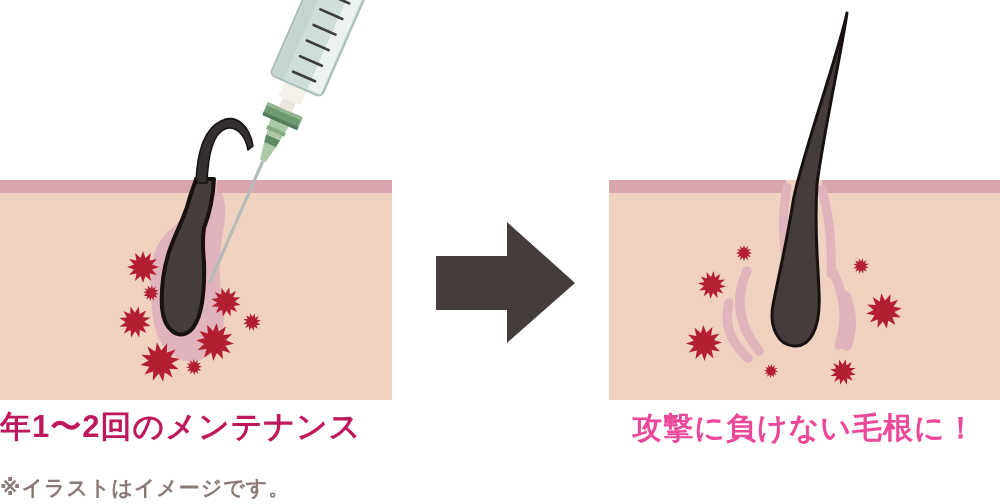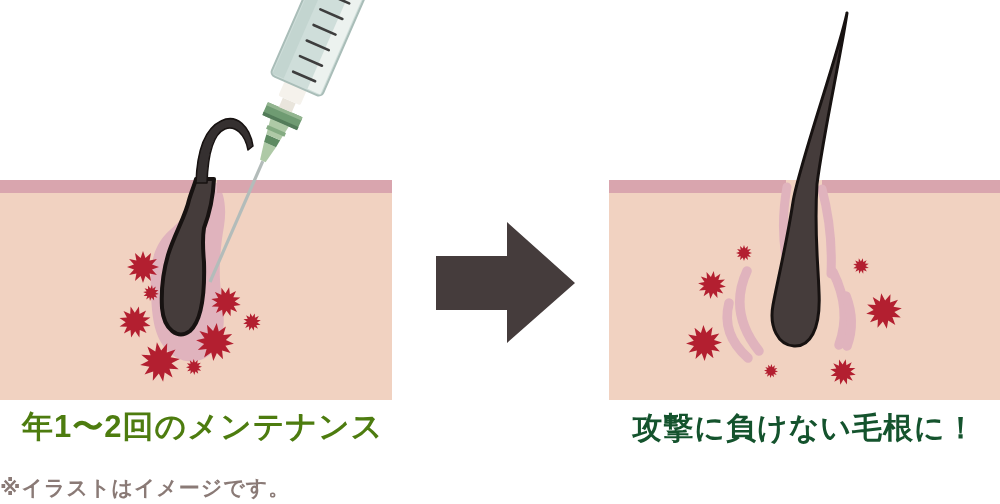--- a/index.html
+++ b/index.html
@@ -128,16 +128,16 @@
           <polygon points="723.2,293.4 717.0,291.4 717.5,297.9 713.1,293.0 710.3,298.9 709.0,292.5 703.6,296.2 705.6,290.0 699.1,290.5 704.0,286.1 698.1,283.3 704.5,282.0 700.8,276.6 707.0,278.6 706.5,272.1 710.9,277.0 713.7,271.1 715.0,277.5 720.4,273.8 718.4,280.0 724.9,279.5 720.0,283.9 725.9,286.7 719.5,288.0" fill="#b31f30"></polygon>
           <polygon points="863.2,273.7 861.1,270.6 859.1,273.8 858.8,270.1 855.4,271.8 857.0,268.4 853.3,268.2 856.4,266.1 853.2,264.1 856.9,263.8 855.2,260.4 858.6,262.0 858.8,258.3 860.9,261.4 862.9,258.2 863.2,261.9 866.6,260.2 865.0,263.6 868.7,263.8 865.6,265.9 868.8,267.9 865.1,268.2 866.8,271.6 863.4,270.0" fill="#b31f30"></polygon>
           <polygon points="877.5,327.8 877.9,319.4 870.0,322.3 874.5,315.2 866.2,313.8 873.6,309.9 867.2,304.5 875.6,304.9 872.7,297.0 879.8,301.5 881.2,293.2 885.1,300.6 890.5,294.2 890.1,302.6 898.0,299.7 893.5,306.8 901.8,308.2 894.4,312.1 900.8,317.5 892.4,317.1 895.3,325.0 888.2,320.5 886.8,328.8 882.9,321.4" fill="#b31f30"></polygon>
           <polygon points="688.7,352.5 694.0,346.1 686.0,343.6 693.8,340.7 688.1,334.5 696.4,335.9 694.5,327.7 700.9,333.0 703.4,325.0 706.3,332.8 712.5,327.1 711.1,335.4 719.3,333.5 714.0,339.9 722.0,342.4 714.2,345.3 719.9,351.5 711.6,350.1 713.5,358.3 707.1,353.0 704.6,361.0 701.7,353.2 695.5,358.9 696.9,350.6" fill="#b31f30"></polygon>
           <polygon points="764.0,370.4 767.2,369.6 765.3,367.0 768.4,367.9 768.0,364.7 770.3,367.0 771.6,364.0 772.4,367.2 775.0,365.3 774.1,368.4 777.3,368.0 775.0,370.3 778.0,371.6 774.8,372.4 776.7,375.0 773.6,374.1 774.0,377.3 771.7,375.0 770.4,378.0 769.6,374.8 767.0,376.7 767.9,373.6 764.7,374.0 767.0,371.7" fill="#b31f30"></polygon>
           <polygon points="833.3,363.3 838.9,365.7 839.0,359.6 842.6,364.5 845.7,359.3 846.4,365.3 851.7,362.3 849.3,367.9 855.4,368.0 850.5,371.6 855.7,374.7 849.7,375.4 852.7,380.7 847.1,378.3 847.0,384.4 843.4,379.5 840.3,384.7 839.6,378.7 834.3,381.7 836.7,376.1 830.6,376.0 835.5,372.4 830.3,369.3 836.3,368.6" fill="#b31f30"></polygon>
         </g>
     </g>
   </svg>
 
-  <div class="caption caption-left" style="color: #4d7c0f; padding-left: 22px;">年1〜2回のメンテナンス</div>
-  <div class="caption caption-right" style="color: #14532d;">攻撃に負けない毛根に！</div>
+  <div class="caption caption-left" style="color: #be185d;">年1〜2回のメンテナンス</div>
+  <div class="caption caption-right" style="color: #ec4899;">攻撃に負けない毛根に！</div>
   <div class="note" style="color: rgb(138, 122, 118);">※イラストはイメージです。</div>
 </div>
 
 </body></html>

